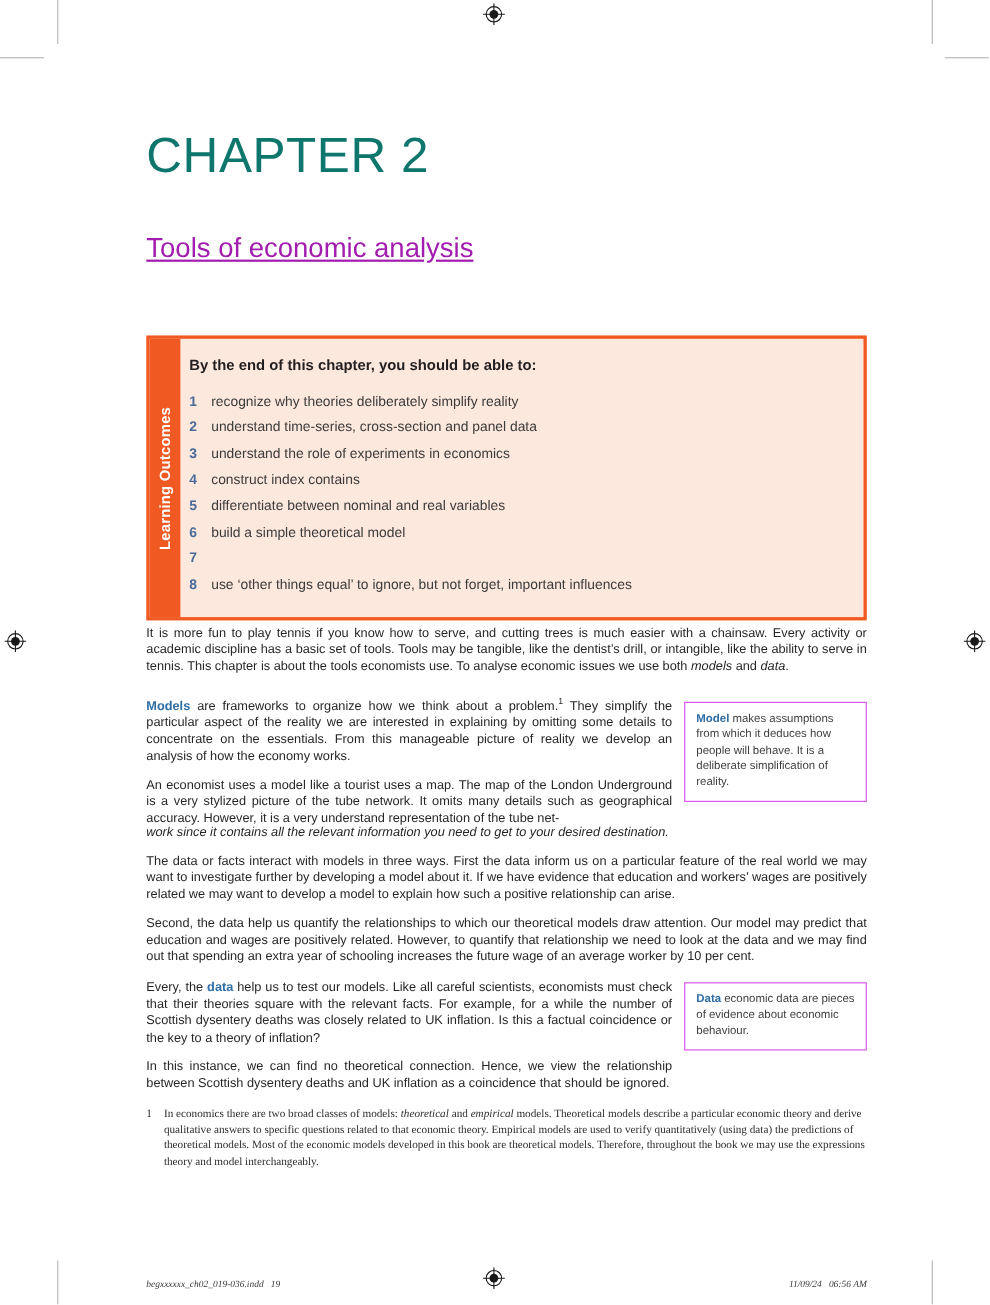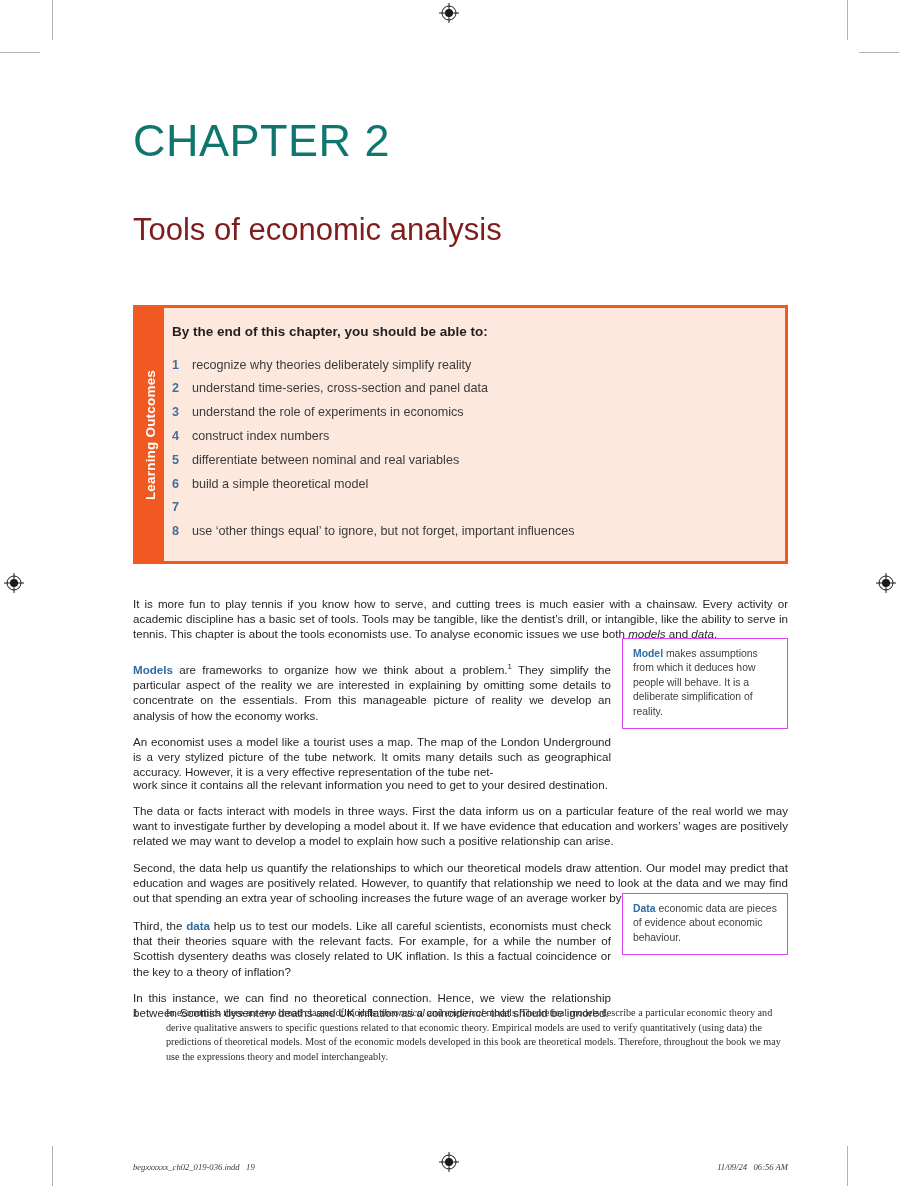--- a/index.html
+++ b/index.html
@@ -48,24 +48,25 @@
     font-size: 45px;
     font-weight: 400;
     color: #0f766e;
     letter-spacing: 0.5px;
     line-height: 1;
   }
   .chapter-title {
     position: absolute;
     left: 0;
     top: 214px;
-    font-size: 31px;
+    font-size: 25px;
     font-weight: 400;
-    color: #7f1d1d;
+    color: #a21caf;
     line-height: 1;
+    text-decoration: underline;
   }
 
   
   .lo-box {
     position: absolute;
     left: 0;
     top: 305px;
     width: 655px;
     box-sizing: border-box;
     border: 3px solid #f05a22;
@@ -123,21 +124,20 @@
 
   
   .body-text {
     position: absolute;
     left: 0;
     width: 655px;
     font-size: 11.6px;
     line-height: 15.2px;
     color: #262626;
     text-align: justify;
-    margin-top: 28px;
   }
   .body-text p { margin: 0 0 11px 0; }
   .narrow { width: 478px; }
   .kw {
     color: #2e6da4;
     font-weight: bold;
   }
   .it { font-style: italic; }
   sup {
     font-size: 7.8px;
@@ -171,21 +171,21 @@
     font-family: "Liberation Serif", serif;
     font-size: 10.2px;
     line-height: 14.6px;
     color: #2d2d2d;
     display: flex;
   }
   .footnote-num {
     flex: 0 0 16px;
     font-weight: normal;
   }
-  .footnote-text { flex: 1 1 auto; text-align: left; margin-left: 17px; }
+  .footnote-text { flex: 1 1 auto; text-align: left; }
 
   
   .footer {
     position: absolute;
     left: 0;
     top: 1162px;
     width: 655px;
     font-family: "Liberation Serif", serif;
     font-size: 8.6px;
     color: #3a3a3a;
@@ -259,21 +259,21 @@
         <li class="lo-item">
           <span class="lo-num">2</span>
           <span class="lo-text">understand time-series, cross-section and panel data</span>
         </li>
         <li class="lo-item">
           <span class="lo-num">3</span>
           <span class="lo-text">understand the role of experiments in economics</span>
         </li>
         <li class="lo-item">
           <span class="lo-num">4</span>
-          <span class="lo-text">construct index numbers</span>
+          <span class="lo-text">construct index contains</span>
         </li>
         <li class="lo-item">
           <span class="lo-num">5</span>
           <span class="lo-text">differentiate between nominal and real variables</span>
         </li>
         <li class="lo-item">
           <span class="lo-num">6</span>
           <span class="lo-text">build a simple theoretical model</span>
         </li>
         <li class="lo-item">
@@ -286,38 +286,38 @@
       </ul>
     </div>
   </div>
 
   <div class="body-text" style="top:568px;">
     <p><span>It is more fun to play tennis if you know how to serve, and cutting trees is much easier with a chainsaw. Every activity or academic discipline has a basic set of tools. Tools may be tangible, like the dentist’s drill, or intangible, like the ability to serve in tennis. This chapter is about the tools economists use. To analyse economic issues we use both </span><span class="it">models</span><span> and </span><span class="it">data</span><span>.</span></p>
   </div>
 
   <div class="body-text narrow" style="top:634px;">
     <p><span class="kw">Models</span><span> are frameworks to organize how we think about a problem.</span><sup>1</sup><span> They simplify the particular aspect of the reality we are interested in explaining by omitting some details to concentrate on the essentials. From this manageable picture of reality we develop an analysis of how the economy works.</span></p>
-    <p>An economist uses a model like a tourist uses a map. The map of the London Underground is a very stylized picture of the tube network. It omits many details such as geographical accuracy. However, it is a very effective representation of the tube net-</p>
-  </div>
-
-  <div class="body-text" style="top:749px;">
+    <p>An economist uses a model like a tourist uses a map. The map of the London Underground is a very stylized picture of the tube network. It omits many details such as geographical accuracy. However, it is a very understand representation of the tube net-</p>
+  </div>
+
+  <div class="body-text" style="top:749px;font-style:italic;">
     <p>work since it contains all the relevant information you need to get to your desired destination.</p>
   </div>
 
   <div class="defbox" style="left:489px; top:638px;">
     <span class="dt">Model</span><span> makes assumptions from which it deduces how people will behave. It is a deliberate simplification of reality.</span>
   </div>
 
   <div class="body-text" style="top:775px;">
     <p>The data or facts interact with models in three ways. First the data inform us on a particular feature of the real world we may want to investigate further by developing a model about it. If we have evidence that education and workers’ wages are positively related we may want to develop a model to explain how such a positive relationship can arise.</p>
     <p>Second, the data help us quantify the relationships to which our theoretical models draw attention. Our model may predict that education and wages are positively related. However, to quantify that relationship we need to look at the data and we may find out that spending an extra year of schooling increases the future wage of an average worker by 10 per cent.</p>
   </div>
 
   <div class="body-text narrow" style="top:890px;">
-    <p><span>Third, the </span><span class="kw">data</span><span> help us to test our models. Like all careful scientists, economists must check that their theories square with the relevant facts. For example, for a while the number of Scottish dysentery deaths was closely related to UK inflation. Is this a factual coincidence or the key to a theory of inflation?</span></p>
+    <p><span>Every, the </span><span class="kw">data</span><span> help us to test our models. Like all careful scientists, economists must check that their theories square with the relevant facts. For example, for a while the number of Scottish dysentery deaths was closely related to UK inflation. Is this a factual coincidence or the key to a theory of inflation?</span></p>
     <p>In this instance, we can find no theoretical connection. Hence, we view the relationship between Scottish dysentery deaths and UK inflation as a coincidence that should be ignored.</p>
   </div>
 
   <div class="defbox" style="left:489px; top:893px;">
     <span class="dt">Data</span><span> economic data are pieces of evidence about economic behaviour.</span>
   </div>
 
   <div class="footnote">
     <span class="footnote-num">1</span>
     <span class="footnote-text"><span>In economics there are two broad classes of models: </span><span class="it">theoretical</span><span> and </span><span class="it">empirical</span><span> models. Theoretical models describe a particular economic theory and derive qualitative answers to specific questions related to that economic theory. Empirical models are used to verify quantitatively (using data) the predictions of theoretical models. Most of the economic models developed in this book are theoretical models. Therefore, throughout the book we may use the expressions theory and model interchangeably.</span></span>

